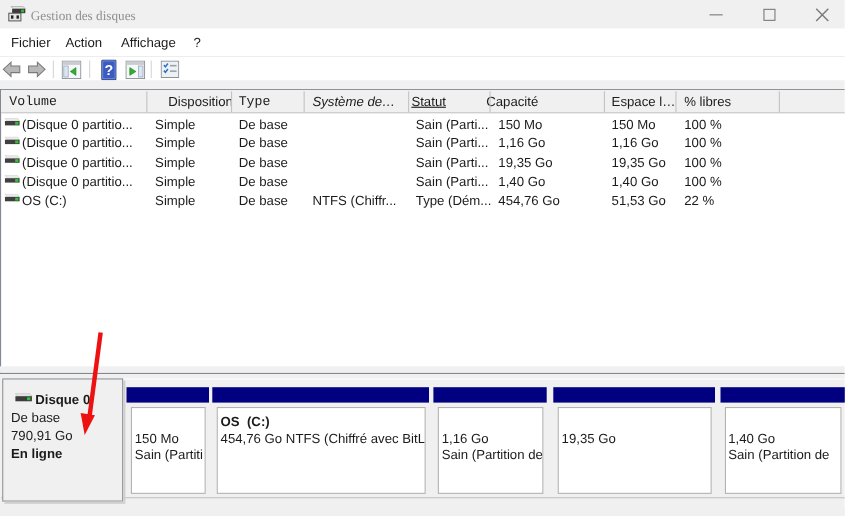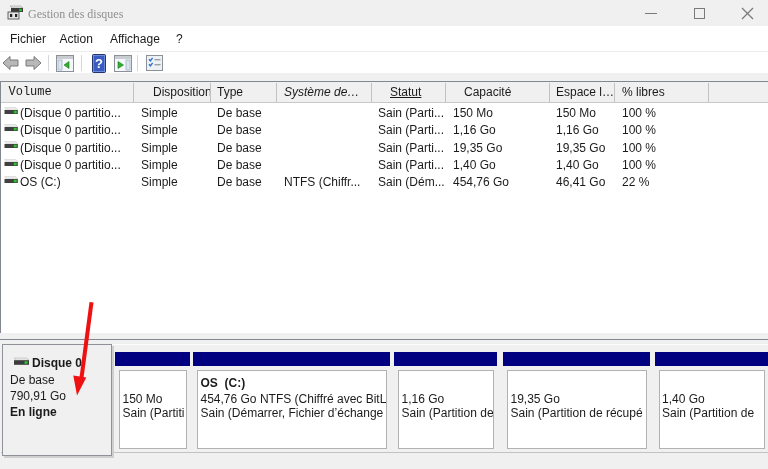--- a/index.html
+++ b/index.html
@@ -76,24 +76,24 @@
   <rect x="8.5" y="4" width="6" height="1.4" fill="#9aa0a8"></rect>
   <rect x="8.5" y="9" width="6" height="1.4" fill="#9aa0a8"></rect>
 </svg>
 
 <div class="abs" style="left:0;top:81px;width:768px;height:1px;background:#828790;"></div>
 <div class="abs" style="left:0;top:81px;width:1px;height:375px;background:#828790;"></div>
 
 <div class="abs" style="left:1px;top:82px;width:767px;height:20px;background:#f0f0f0;border-bottom:1px solid #c8c8c8;"></div>
 <div class="abs t" style="left:8.5px;top:85px;font-family:Liberation Mono, monospace;">Volume</div>
 <div class="abs t" style="left:141px;top:85px;margin-left:12px;">Disposition</div>
-<div class="abs t" style="left:217px;top:85px;">Type</div>
+<div class="abs t" style="left:217px;top:85px;font-family:Liberation Mono, monospace;">Type</div>
 <div class="abs t" style="left:284px;top:85px;font-style:italic;">Système de…</div>
-<div class="abs t" style="left:390px;top:85px;text-decoration:underline;">Statut</div>
-<div class="abs t" style="left:464px;top:85px;text-align:right;">Capacité</div>
+<div class="abs t" style="left:374px;top:85px;text-decoration:underline;">Statut</div>
+<div class="abs t" style="left:442px;top:85px;text-align:right;">Capacité</div>
 <div class="abs t" style="left:556px;top:85px;">Espace l…</div>
 <div class="abs t" style="left:622px;top:85px;">% libres</div>
 
 <div class="abs" style="left:133px;top:83px;width:1px;height:19px;background:#c2c2c2;"></div>
 <div class="abs" style="left:210px;top:83px;width:1px;height:19px;background:#c2c2c2;"></div>
 <div class="abs" style="left:276px;top:83px;width:1px;height:19px;background:#c2c2c2;"></div>
 <div class="abs" style="left:371px;top:83px;width:1px;height:19px;background:#c2c2c2;"></div>
 <div class="abs" style="left:445px;top:83px;width:1px;height:19px;background:#c2c2c2;"></div>
 <div class="abs" style="left:549px;top:83px;width:1px;height:19px;background:#c2c2c2;"></div>
 <div class="abs" style="left:614px;top:83px;width:1px;height:19px;background:#c2c2c2;"></div>
@@ -150,23 +150,23 @@
     <div class="abs t" style="left:622px;top:158.05px;">100 %</div>
     <svg class="abs" style="left:3px;top:176.1px" width="16" height="10" viewBox="0 0 16 10">
    <polygon points="1.5,0.5 13,0.5 14.8,3 3.3,3" fill="#ebebeb" stroke="#c0c0c0" stroke-width="0.4"></polygon>
    <rect x="1.5" y="3" width="13.3" height="4" fill="#404040"></rect>
    <rect x="10.8" y="3.7" width="2.9" height="2.6" fill="#2ec42e"></rect>
   </svg>
     <div class="abs t" style="left:20px;top:175.4px;">OS (C:)</div>
     <div class="abs t" style="left:141px;top:175.4px;">Simple</div>
     <div class="abs t" style="left:217px;top:175.4px;">De base</div>
     <div class="abs t" style="left:284px;top:175.4px;">NTFS (Chiffr...</div>
-    <div class="abs t" style="left:378px;top:175.4px;">Sain (Dém...</div>
+    <div class="abs t" style="left:378px;top:175.4px;">Type (Dém...</div>
     <div class="abs t" style="left:453px;top:175.4px;">454,76 Go</div>
-    <div class="abs t" style="left:556px;top:175.4px;">46,41 Go</div>
+    <div class="abs t" style="left:556px;top:175.4px;">51,53 Go</div>
     <div class="abs t" style="left:622px;top:175.4px;">22 %</div>
   </div>
 
 <div class="abs" style="left:0;top:333px;width:768px;height:6px;background:#f0f0f0;"></div>
 <div class="abs" style="left:0;top:339px;width:768px;height:1px;background:#828790;"></div>
 <div class="abs" style="left:0;top:340px;width:768px;height:129px;background:#f0f0f0;"></div>
 
 <div class="abs" style="left:1px;top:344px;width:767px;height:1px;background:#fdfdfd;"></div>
 
 <div class="abs" style="left:1px;top:451.5px;width:767px;height:1.5px;background:#c2c2c2;"></div>
@@ -188,31 +188,29 @@
 <div id="parts">
     <div class="abs" style="left:115px;top:351.5px;width:74.5px;height:14px;background:#000080;"></div>
     <div class="abs" style="left:119px;top:369.5px;width:67.5px;height:79px;background:#fff;border:1px solid #b2b2b2;box-sizing:border-box;overflow:hidden;">
       <div class="t" style="position:absolute;left:2.5px;top:21.5px;">150 Mo</div>
       <div class="t" style="position:absolute;left:2.5px;top:35.5px;">Sain (Partiti</div>
     </div>
     <div class="abs" style="left:193px;top:351.5px;width:196.5px;height:14px;background:#000080;"></div>
     <div class="abs" style="left:197px;top:369.5px;width:189.5px;height:79px;background:#fff;border:1px solid #b2b2b2;box-sizing:border-box;overflow:hidden;">
       <div class="t" style="position:absolute;left:2.5px;top:5px;font-weight:bold;">OS&nbsp;&nbsp;(C:)</div>
       <div class="t" style="position:absolute;left:2.5px;top:21.5px;">454,76 Go NTFS (Chiffré avec BitLo</div>
-      <div class="t" style="position:absolute;left:2.5px;top:35.5px;">Sain (Démarrer, Fichier d’échange</div>
     </div>
     <div class="abs" style="left:394px;top:351.5px;width:103px;height:14px;background:#000080;"></div>
     <div class="abs" style="left:398px;top:369.5px;width:96px;height:79px;background:#fff;border:1px solid #b2b2b2;box-sizing:border-box;overflow:hidden;">
       <div class="t" style="position:absolute;left:2.5px;top:21.5px;">1,16 Go</div>
       <div class="t" style="position:absolute;left:2.5px;top:35.5px;">Sain (Partition de</div>
     </div>
     <div class="abs" style="left:503px;top:351.5px;width:147px;height:14px;background:#000080;"></div>
     <div class="abs" style="left:507px;top:369.5px;width:140px;height:79px;background:#fff;border:1px solid #b2b2b2;box-sizing:border-box;overflow:hidden;">
       <div class="t" style="position:absolute;left:2.5px;top:21.5px;">19,35 Go</div>
-      <div class="t" style="position:absolute;left:2.5px;top:35.5px;">Sain (Partition de récupé</div>
     </div>
     <div class="abs" style="left:654.5px;top:351.5px;width:116.5px;height:14px;background:#000080;"></div>
     <div class="abs" style="left:658.5px;top:369.5px;width:106.5px;height:79px;background:#fff;border:1px solid #b2b2b2;box-sizing:border-box;overflow:hidden;">
       <div class="t" style="position:absolute;left:2.5px;top:21.5px;">1,40 Go</div>
       <div class="t" style="position:absolute;left:2.5px;top:35.5px;">Sain (Partition de</div>
     </div>
   </div>
 
 <svg class="abs" style="left:60px;top:295px;" width="45" height="110" viewBox="0 0 45 110">
   <polygon points="29.5,7 33.5,7.5 23.5,83 19.5,82.5" fill="#ee1111"></polygon>

